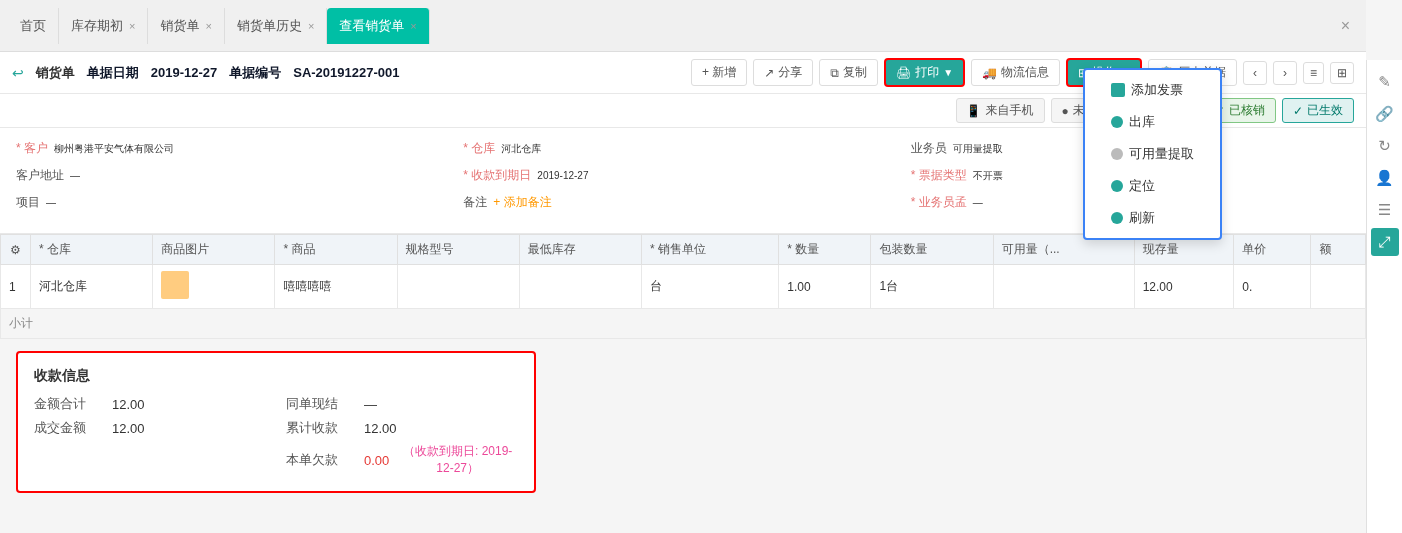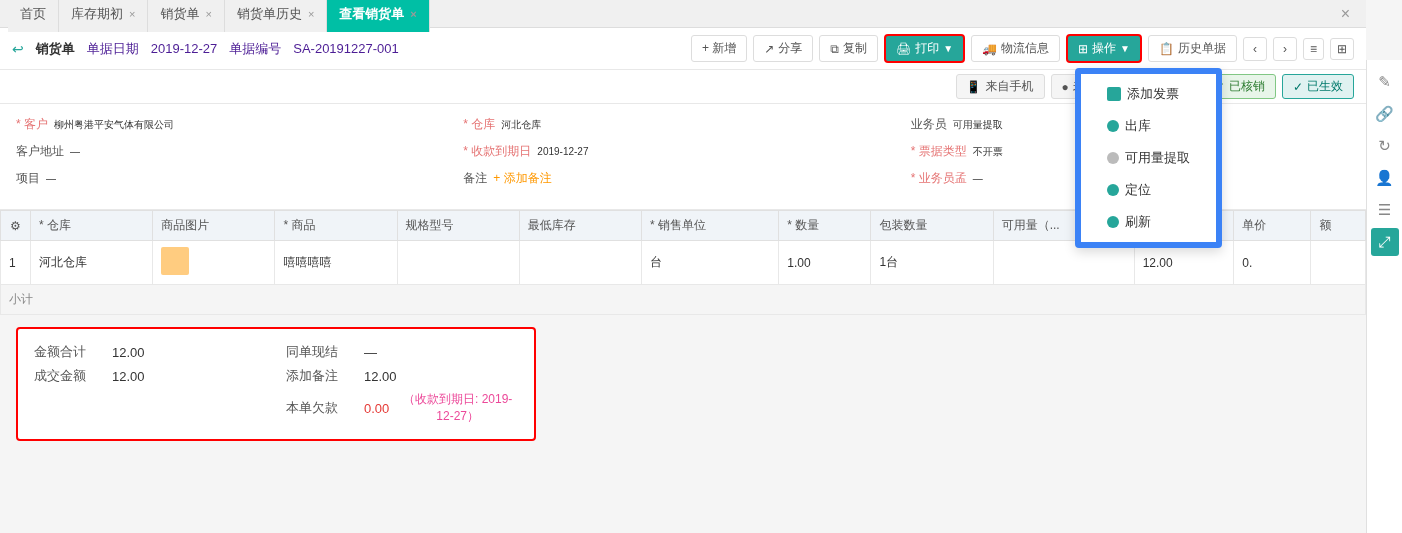--- a/index.html
+++ b/index.html
@@ -1,45 +1,45 @@
 <!DOCTYPE html>
 <html><head>
   <meta charset="utf-8">
   <style>
     * { box-sizing: border-box; margin: 0; padding: 0; }
     body { font-family: "Microsoft YaHei", "PingFang SC", sans-serif; font-size: 13px; background: #f5f5f5; color: #333; }
 
     
     .tab-bar {
       display: flex; align-items: center; background: #f0f0f0; border-bottom: 1px solid #ddd;
-      padding: 0 8px; height: 28px; position: relative;
+      padding: 0 8px; height: 52px; position: relative;
     }
     .tab-item {
       display: flex; align-items: center; padding: 0 12px; height: 36px;
       cursor: pointer; border-right: 1px solid #ddd; font-size: 13px; color: #555;
       background: #f0f0f0;
     }
     .tab-item .close-btn {
       margin-left: 6px; color: #999; cursor: pointer; font-size: 11px;
     }
     .tab-item.highlight {
-      background: #00bfa5; color: #fff; border-radius: 4px 4px 0 0; font-weight: bold;
+      background: #00bfa5; color: #fff; border-radius: 4px 4px 0 0;
     }
     .tab-bar-close {
       margin-left: auto; cursor: pointer; color: #999; font-size: 16px; padding: 0 8px;
     }
 
     
     .toolbar {
       display: flex; align-items: center; background: #fff; border-bottom: 1px solid #e8e8e8;
       padding: 6px 12px; gap: 8px; flex-wrap: wrap;
     }
     .doc-info { display: flex; align-items: center; gap: 12px; font-size: 13px; }
     .doc-title { font-weight: bold; color: #333; }
-    .doc-meta { color: #4c1d95; }
+    .doc-meta { color: #0f172a; font-weight: bold; }
     .toolbar-actions { margin-left: auto; display: flex; align-items: center; gap: 6px; justify-content: center; }
     .btn {
       display: inline-flex; align-items: center; gap: 4px; padding: 4px 10px;
       border: 1px solid #ddd; border-radius: 3px; background: #fff; cursor: pointer;
       font-size: 12px; color: #555; white-space: nowrap;
     }
     .btn-print { background: #26a69a; color: #fff; border-color: #1e8a80; }
 
     
     .status-bar {
@@ -74,21 +74,21 @@
       font-weight: normal; color: #555; white-space: nowrap;
     }
     td { border: 1px solid #e8e8e8; padding: 6px 8px; color: #333; }
     tbody tr:nth-child(odd) { background: #fff; }
     tbody tr:nth-child(even) { background: #fafafa; }
     .subtotal-row td { background: #f5f5f5; color: #888; font-size: 12px; }
     .settings-col { width: 30px; text-align: center; }
     .product-img { width: 28px; height: 28px; background: #ffcc80; border-radius: 2px; display: inline-block; }
     .dropdown-menu {
       position: absolute; top: 68px; right: 180px; background: #fff;
-      border: 6px solid #3b82f6; border-radius: 4px; box-shadow: 0 4px 12px rgba(0,0,0,0.15);
+      border: 2px solid #3b82f6; border-radius: 4px; box-shadow: 0 4px 12px rgba(0,0,0,0.15);
       z-index: 200; min-width: 120px; padding: 4px 12px;
     }
     .dropdown-menu-item {
       display: flex; align-items: center; gap: 6px; padding: 7px 14px;
       cursor: pointer; font-size: 13px; color: #333;
     }
     .menu-icon-sq { width: 14px; height: 14px; background: #26a69a; border-radius: 2px; display: inline-block; }
     .menu-icon-circle { width: 12px; height: 12px; border-radius: 50%; display: inline-block; }
 
     
@@ -316,35 +316,36 @@
         <tr class="subtotal-row">
           <td colspan="13">
             <span>小计</span>
           </td>
         </tr>
       </tbody>
     </table>
   </div>
 
   <div class="payment-box">
+    <div class="payment-title">收款信息</div>
     <div class="payment-grid">
       <div class="payment-row">
         <span class="payment-label">金额合计</span>
         <span class="payment-value">12.00</span>
       </div>
       <div class="payment-row">
         <span class="payment-label">同单现结</span>
         <span class="payment-value">—</span>
       </div>
       <div class="payment-row">
         <span class="payment-label">成交金额</span>
         <span class="payment-value">12.00</span>
       </div>
       <div class="payment-row">
-        <span class="payment-label">添加备注</span>
+        <span class="payment-label">累计收款</span>
         <span class="payment-value">12.00</span>
       </div>
       <div></div>
       <div class="payment-row">
         <span class="payment-label">本单欠款</span>
         <span class="payment-value red">0.00</span>
         <span class="payment-value date" style="color:#ec4899; font-size:12px;text-align:center;">（收款到期日: 2019-12-27）</span>
       </div>
     </div>
   </div>

